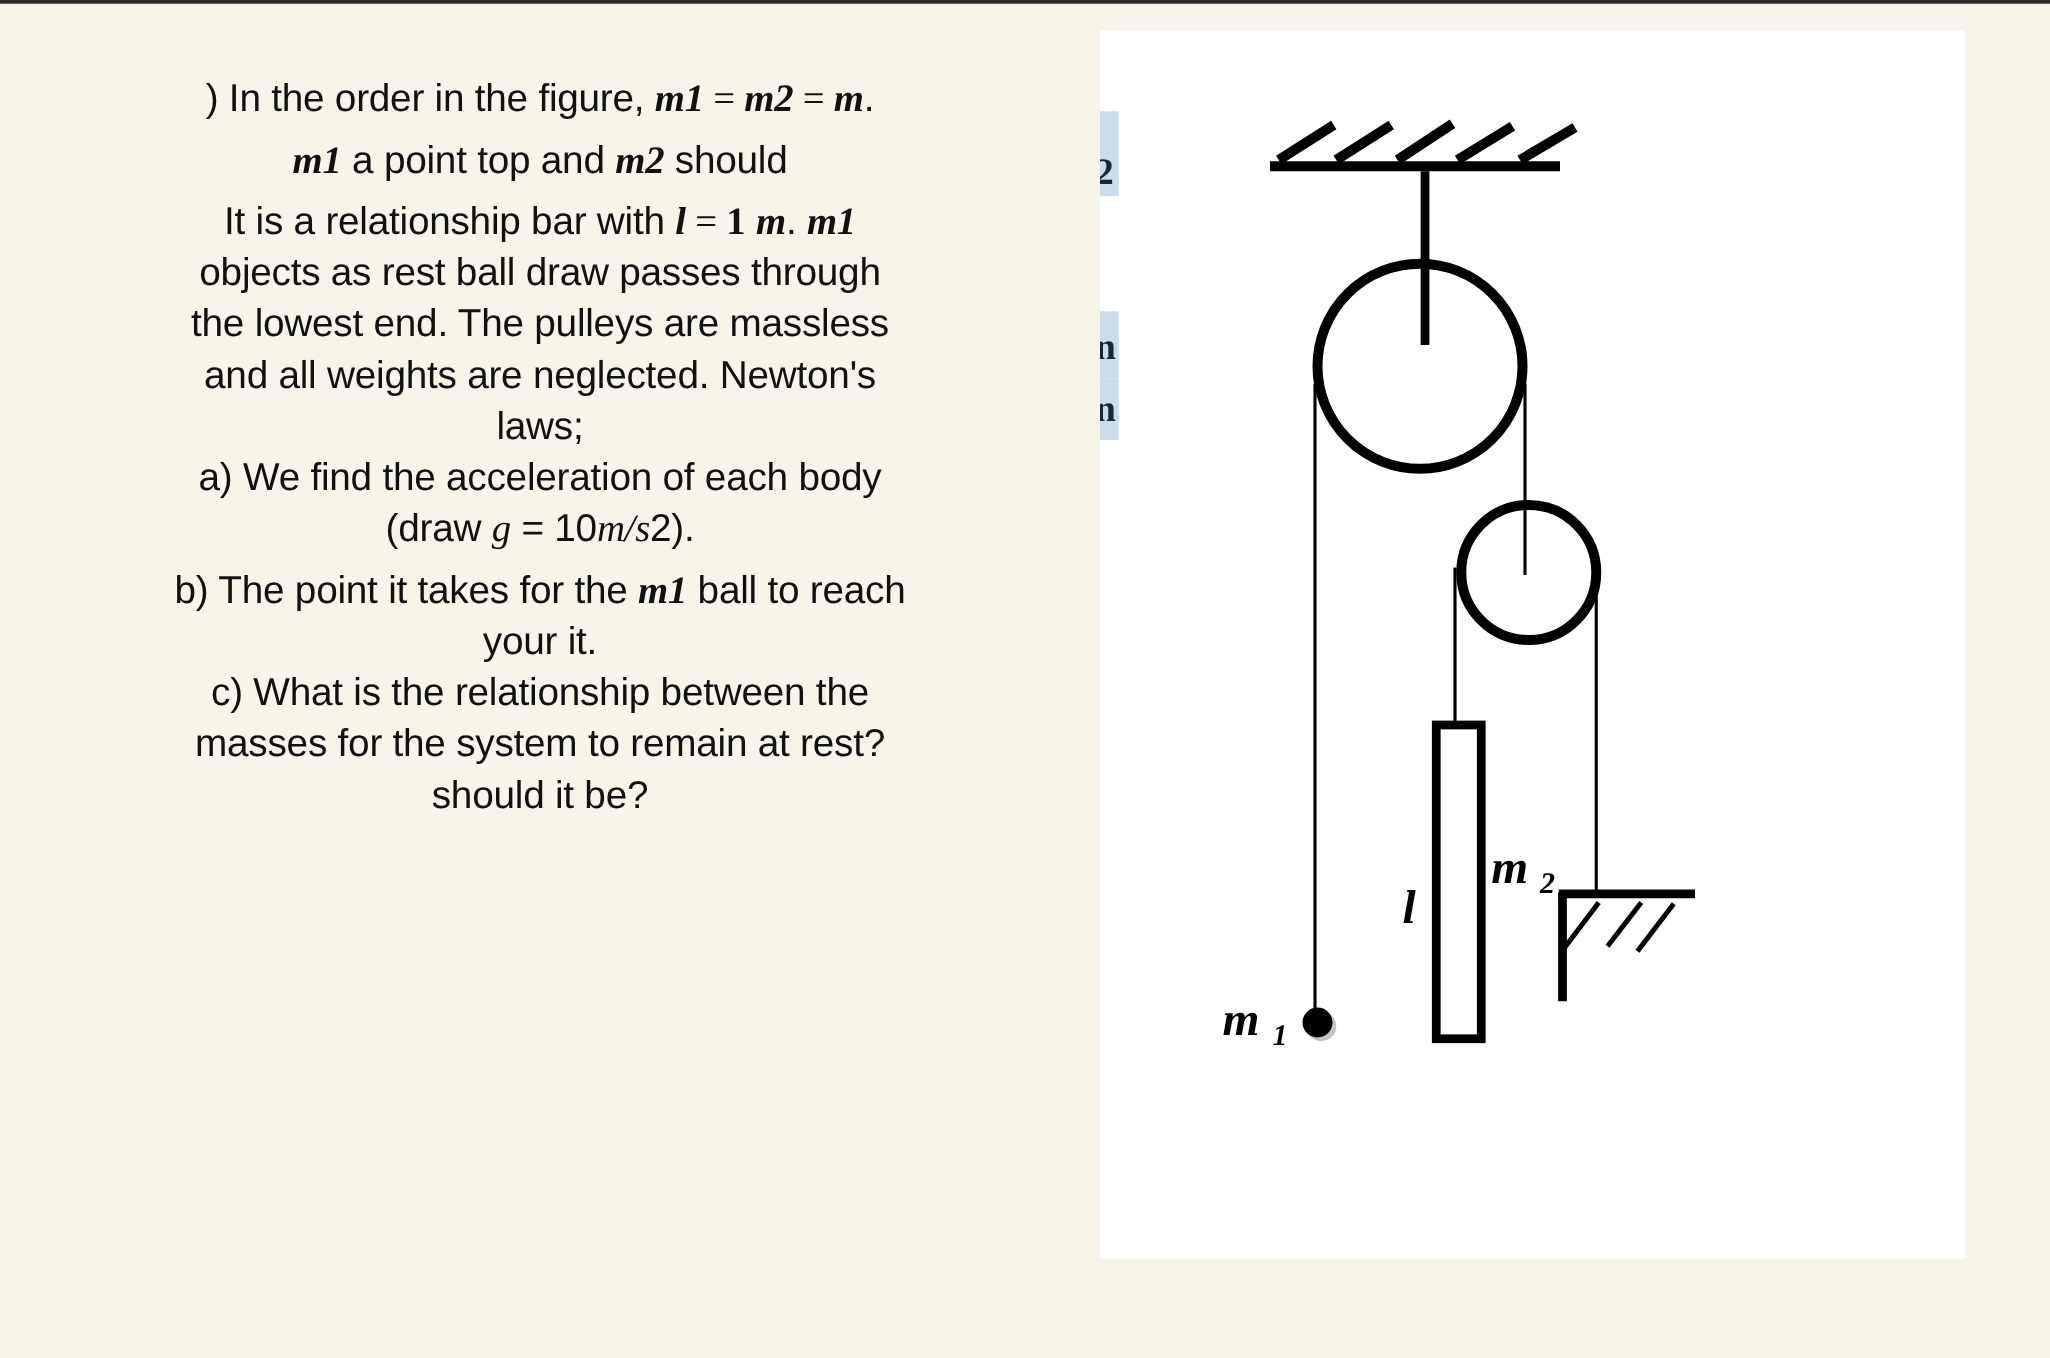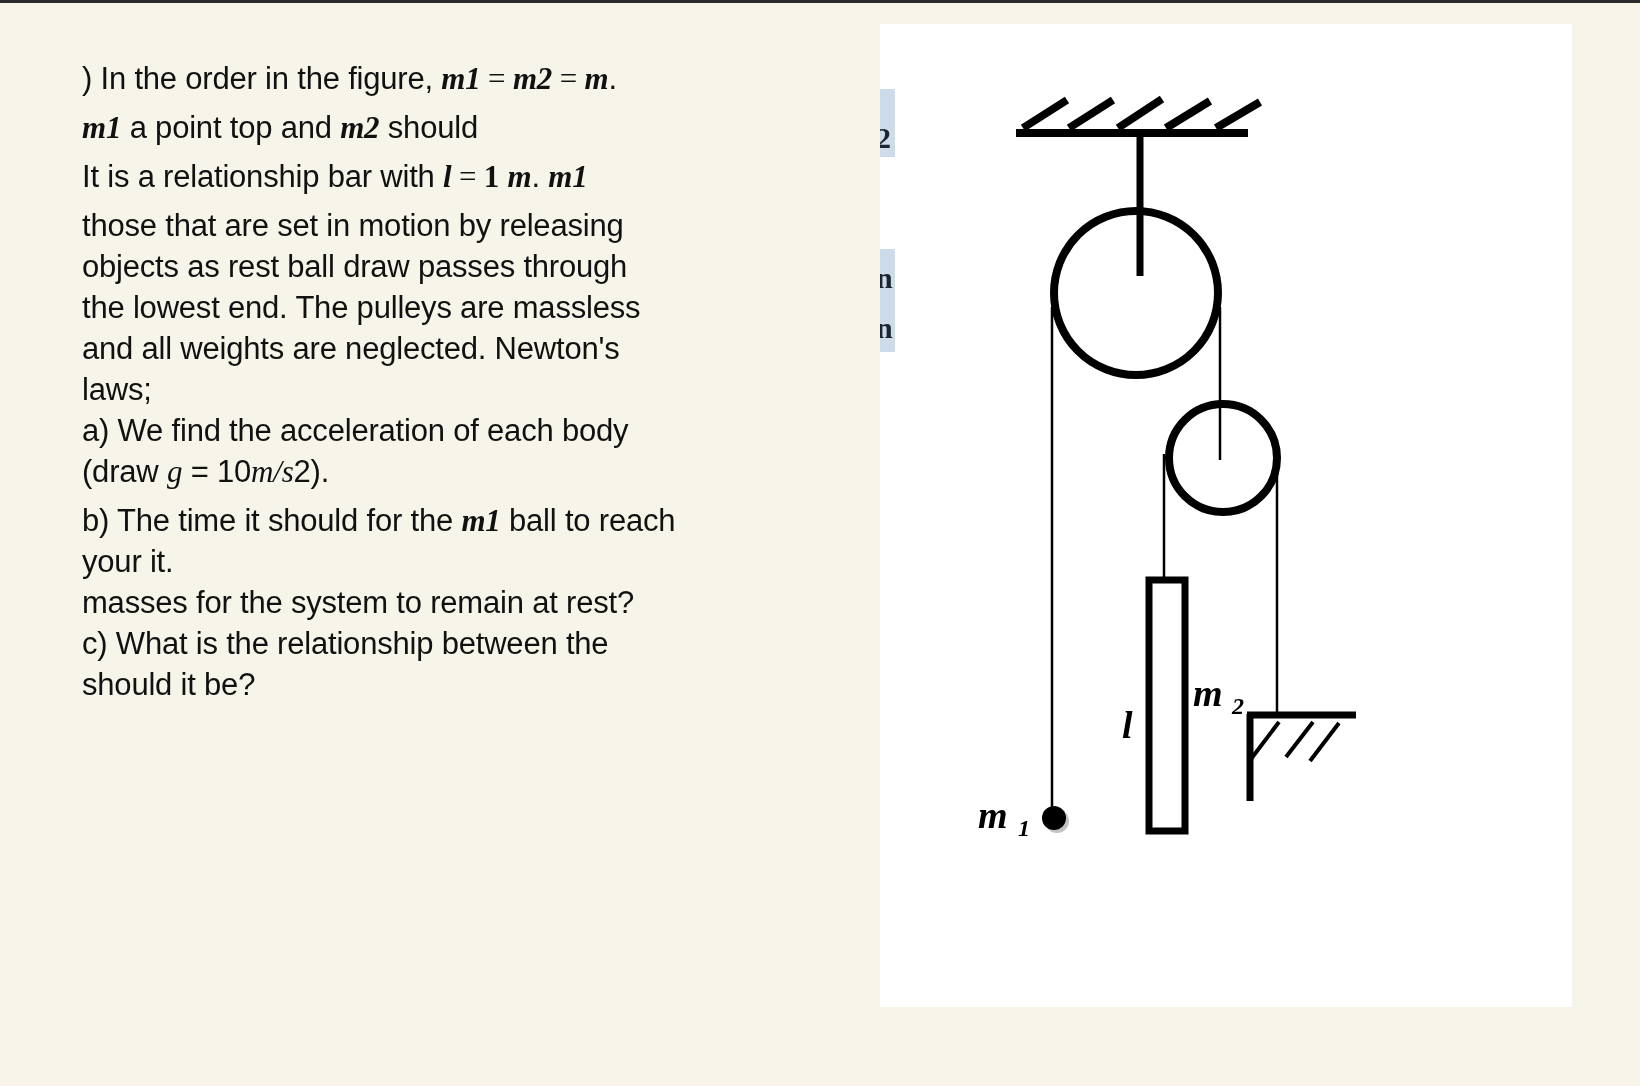--- a/index.html
+++ b/index.html
@@ -6,21 +6,21 @@
   body {
     width: 1640px; height: 1086px; overflow: hidden;
     background: #f7f5e9; position: relative;
     font-family: "Liberation Sans", sans-serif; color: #111;
   }
   .topbar { position: absolute; left: 0; top: 0; width: 1640px; height: 3px; background: #2b2b2b; }
   .question {
     position: absolute; left: 82px; top: 58px; width: 700px;
     font-size: 31px; line-height: 41px; letter-spacing: -0.2px;
   }
-  .question .line { display: block; white-space: nowrap; }
+  .question .line { display: block; white-space: nowrap; text-align: center; }
   .question .gap { margin-top: 8px; }
   .m { font-family: "Liberation Serif", serif; font-style: italic; font-weight: bold; }
   .mi { font-family: "Liberation Serif", serif; font-style: italic; }
   .figure-panel {
     position: absolute; left: 880px; top: 24px; width: 692px; height: 983px;
     background: #ffffff;
   }
   .side-snip {
     position: absolute; left: 880px; width: 15px; background: #cddcea;
     font-family: "Liberation Serif", serif; font-weight: bold; font-size: 30px;
@@ -32,31 +32,30 @@
 </style>
 </head>
 <body>
 
 <div class="topbar"></div>
 
 <div class="question">
   <span class="line"><span>) In the order in the figure, </span><span class="m">m1</span><span class="mi" style="font-style:normal"> = </span><span class="m">m2</span><span class="mi" style="font-style:normal"> = </span><span class="m">m</span><span>.</span></span>
   <span class="line gap"><span class="m">m1</span><span> a point top and </span><span class="m">m2</span><span> should</span></span>
   <span class="line gap"><span>It is a relationship bar with </span><span class="m">l</span><span class="mi" style="font-style:normal"> = </span><span class="m" style="font-style:normal">1</span><span> </span><span class="m">m</span><span>. </span><span class="m">m1</span></span>
-  <span class="line gap">those that are set in motion by releasing</span>
   <span class="line">objects as rest ball draw passes through</span>
   <span class="line">the lowest end. The pulleys are massless</span>
   <span class="line">and all weights are neglected. Newton's</span>
   <span class="line">laws;</span>
   <span class="line">a) We find the acceleration of each body</span>
   <span class="line"><span>(draw </span><span class="mi">g</span><span> = 10</span><span class="mi">m/s</span><span>2).</span></span>
-  <span class="line gap"><span>b) The time it should for the </span><span class="m">m1</span><span> ball to reach</span></span>
+  <span class="line gap"><span>b) The point it takes for the </span><span class="m">m1</span><span> ball to reach</span></span>
   <span class="line">your it.</span>
+  <span class="line">c) What is the relationship between the</span>
   <span class="line">masses for the system to remain at rest?</span>
-  <span class="line">c) What is the relationship between the</span>
   <span class="line">should it be?</span>
 </div>
 
 <div class="figure-panel"></div>
 
 <div class="side-snip" style="top:89px;height:68px;"><span style="top:34px;">2</span></div>
 <div class="side-snip" style="top:249px;height:54px;"><span style="top:14px;">n</span></div>
 <div class="side-snip" style="top:303px;height:49px;"><span style="top:10px;">n</span></div>
 
 <svg class="diagram" width="692" height="983" viewBox="0 0 692 983">

